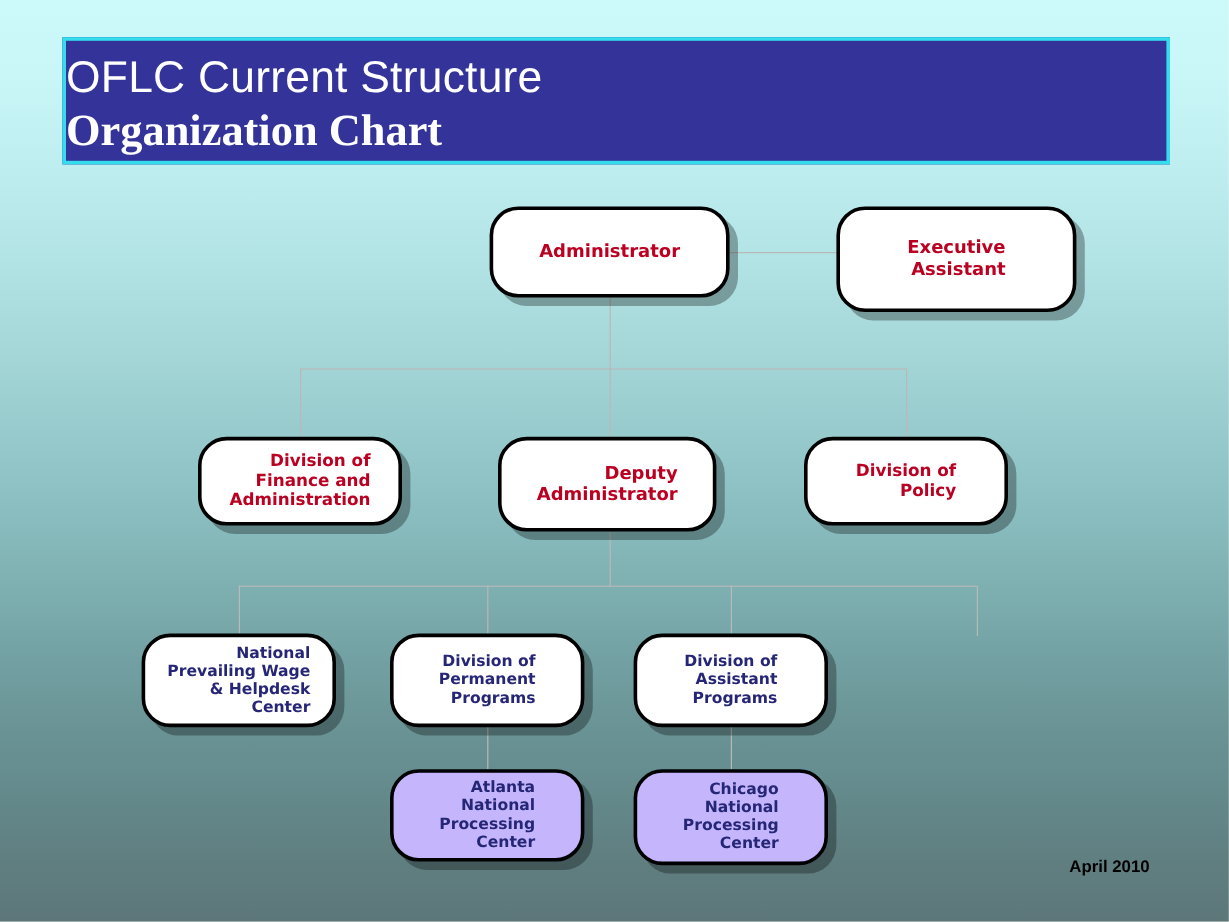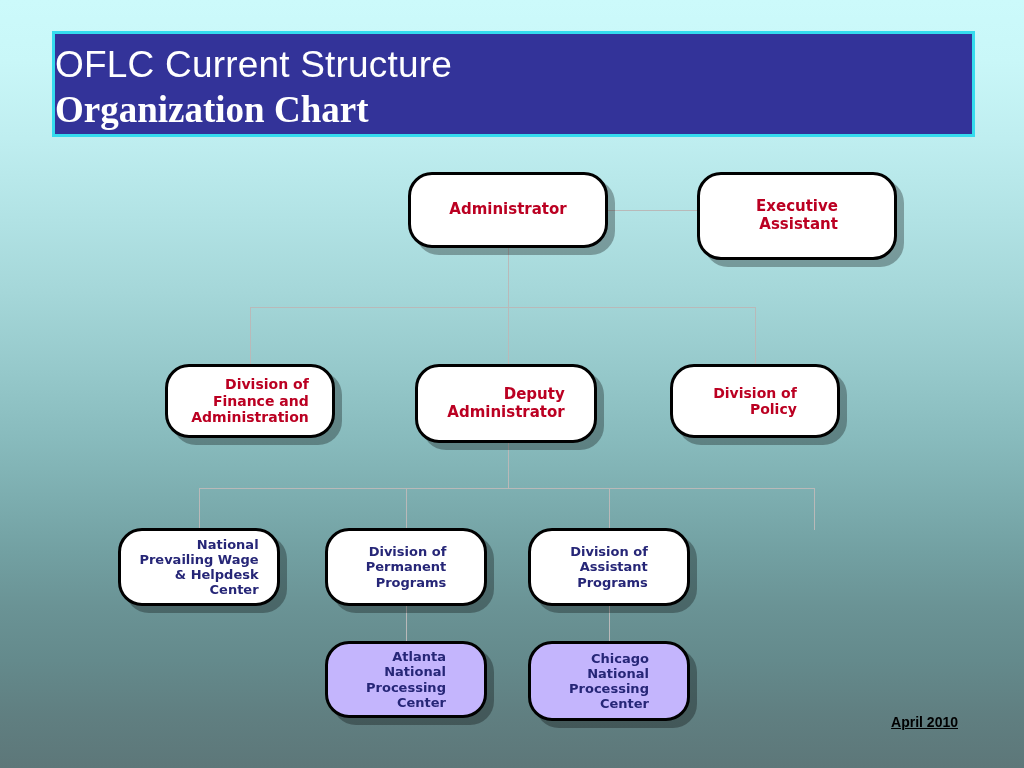--- a/index.html
+++ b/index.html
@@ -93,21 +93,20 @@
 
   
   .footer-date {
     position: absolute;
     right: 66px;
     bottom: 38px;
     font-family: "Liberation Sans", sans-serif;
     font-size: 14px;
     font-weight: bold;
     color: #000000;
-    text-decoration: underline;
   }
 </style>
 </head>
 <body>
 
 <div class="slide">
 
   <div class="banner">
     <div class="banner-line1">OFLC Current Structure</div>
     <div class="banner-line2">Organization Chart</div>

